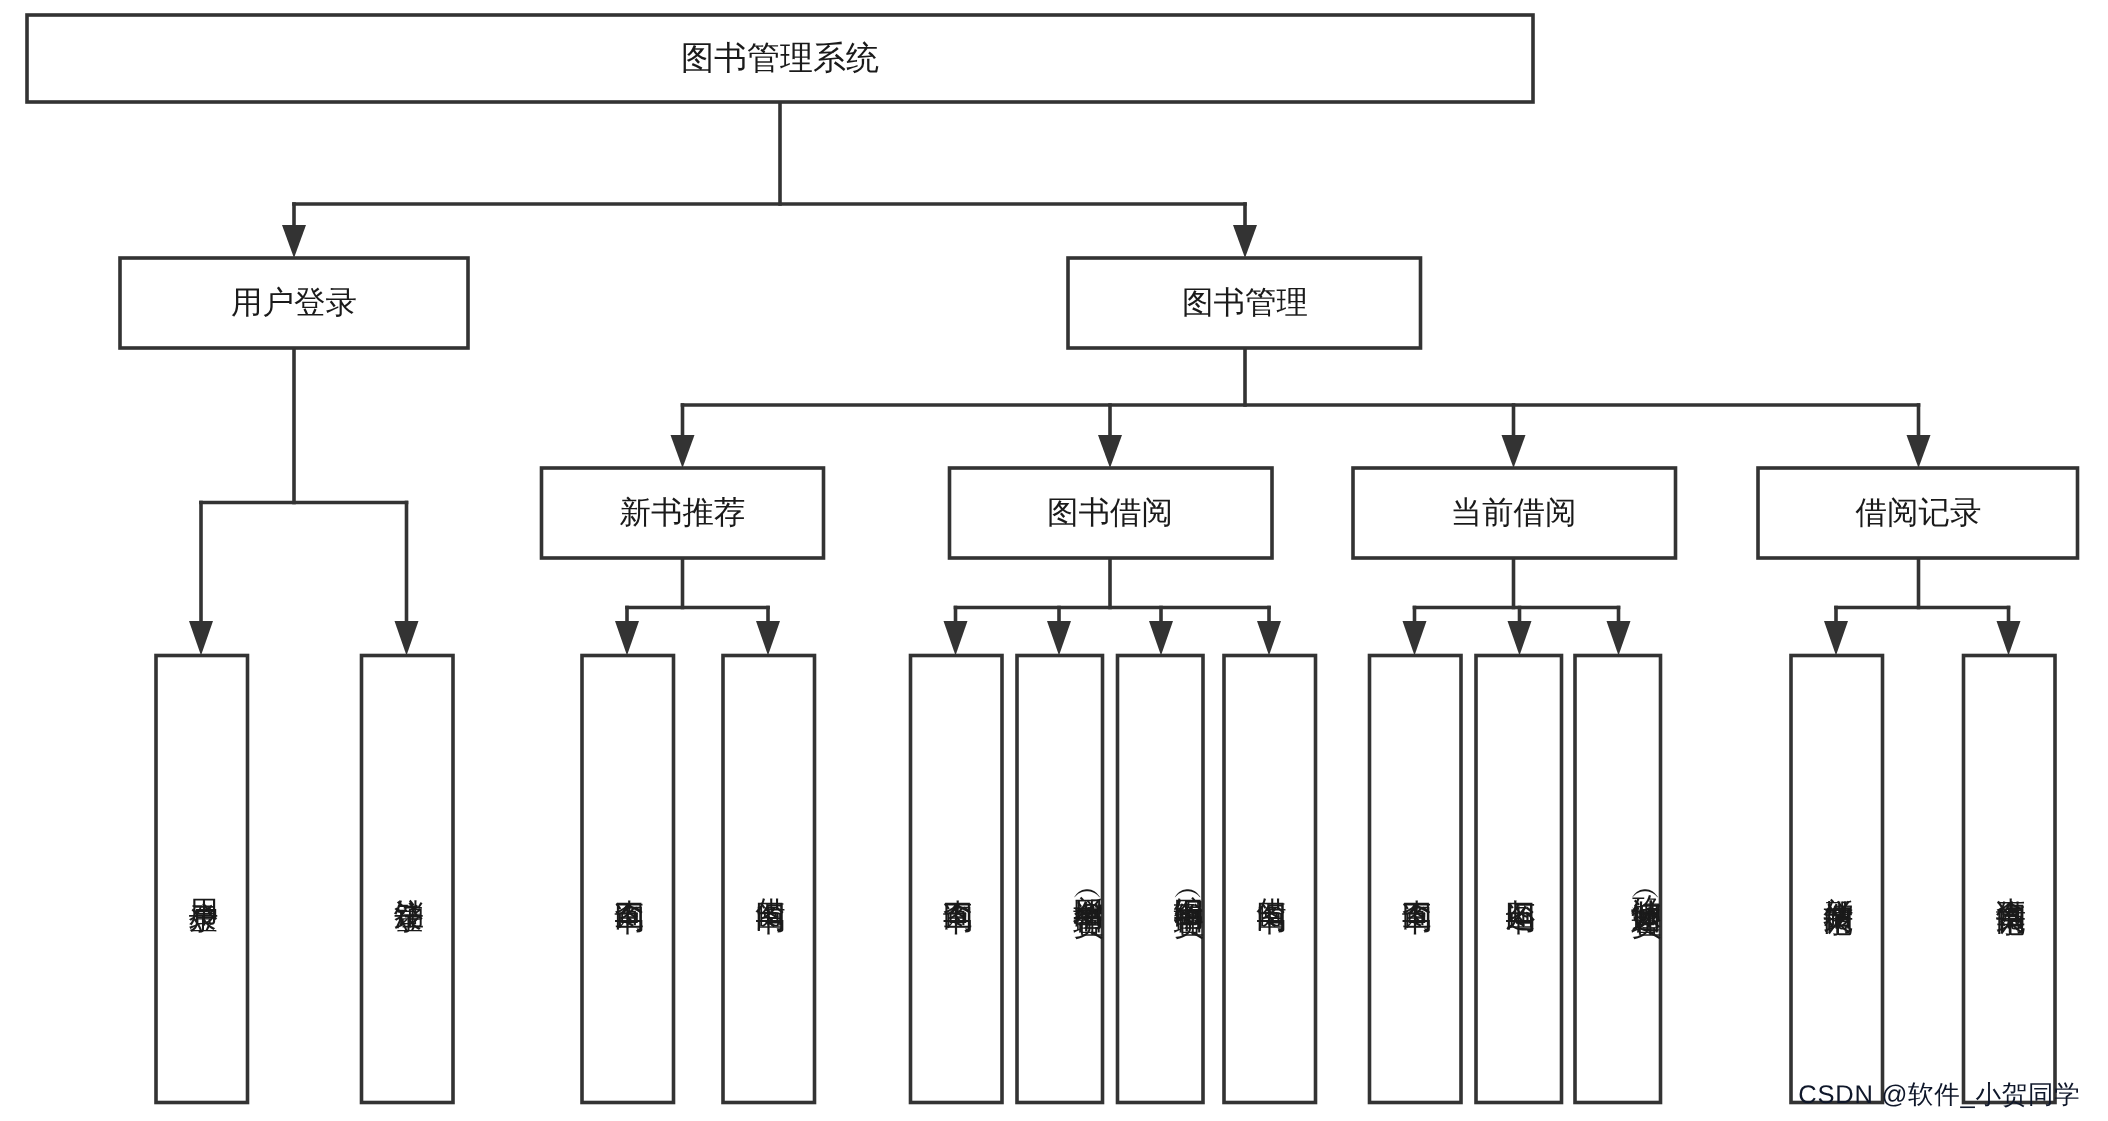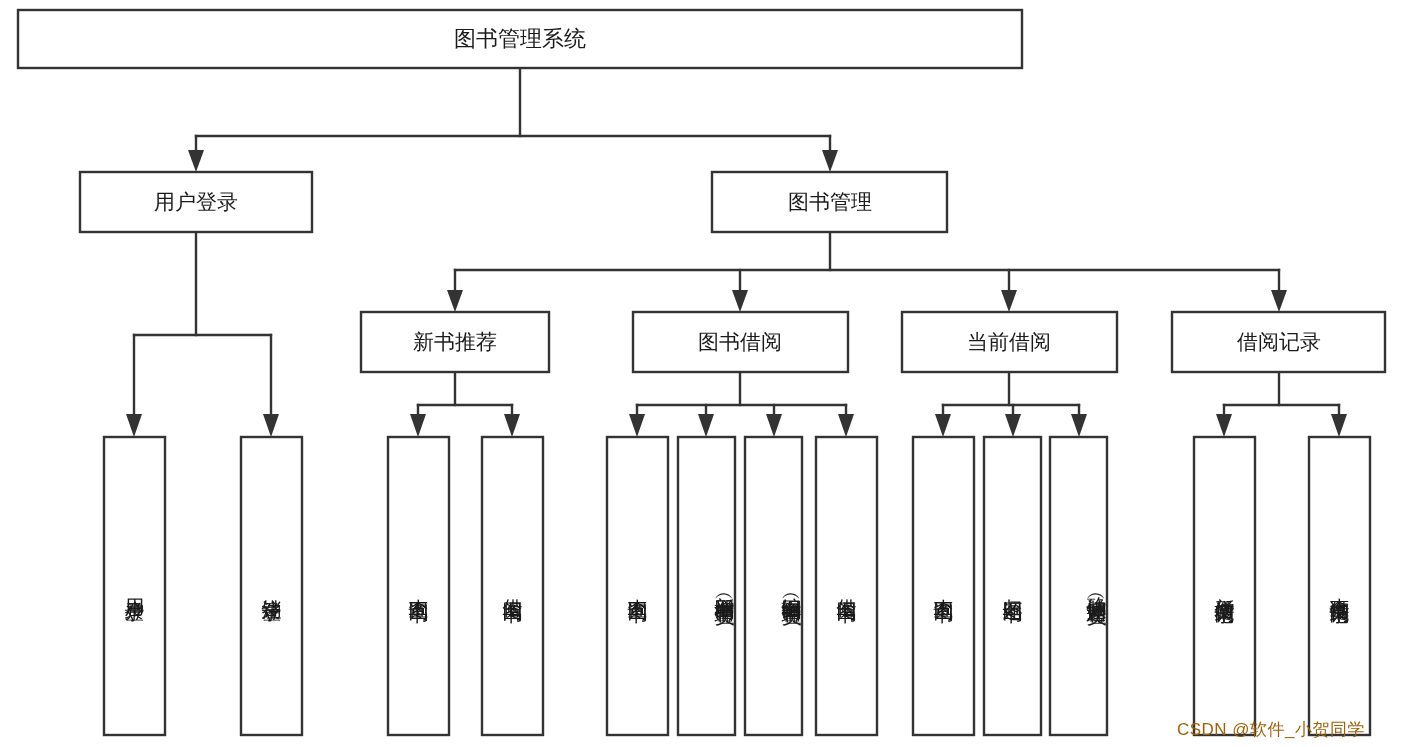--- a/index.html
+++ b/index.html
@@ -59,25 +59,25 @@
     font-family: "Liberation Sans", "DejaVu Sans", sans-serif;
     font-size: 20px;
     line-height: 1.06;
     color: #1a1a1a;
     letter-spacing: 1.5px;
     white-space: nowrap;
     pointer-events: none;
   }
   .watermark {
     position: absolute;
-    right: 26px;
+    right: 4px;
     bottom: 6px;
     font-family: "Liberation Sans", "DejaVu Sans", sans-serif;
     font-size: 17px;
-    color: #a16207;
+    color: #0f172a;
     letter-spacing: 0.5px;
     white-space: nowrap;
   }
 </style>
 </head>
 <body>
 
 <div id="stage">
 
   <svg class="diagram" viewBox="0 0 1405 747">

